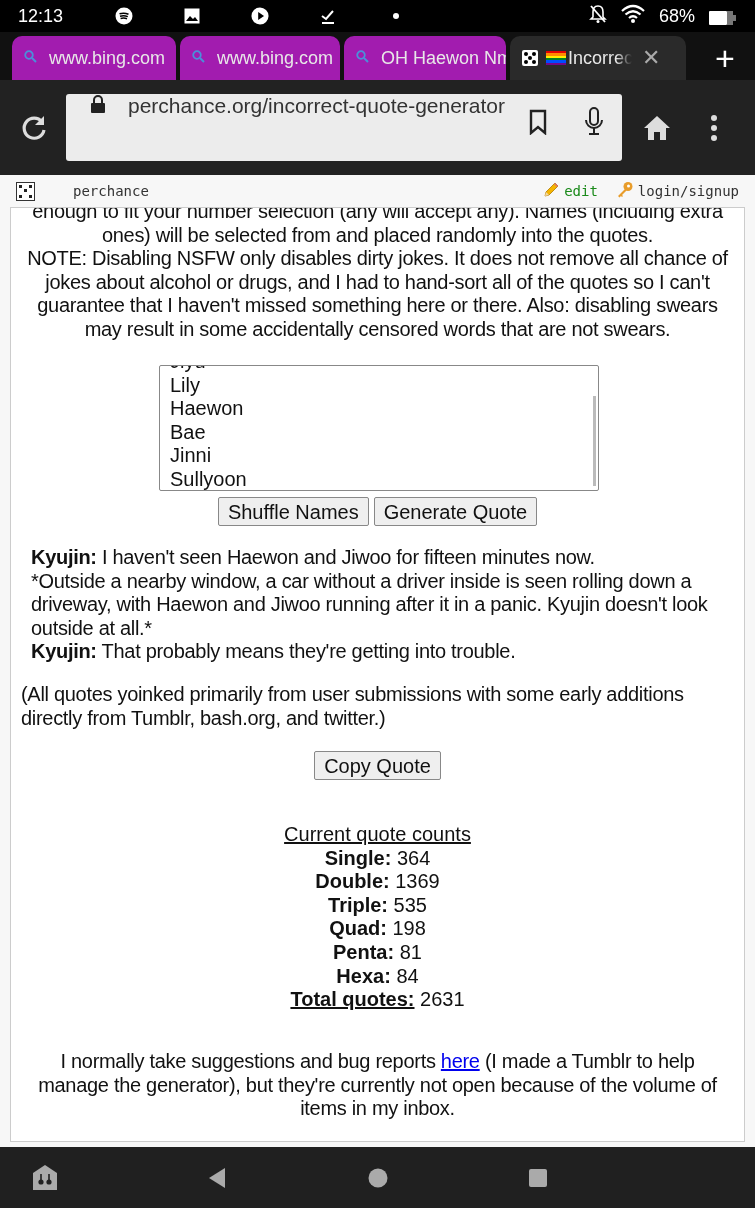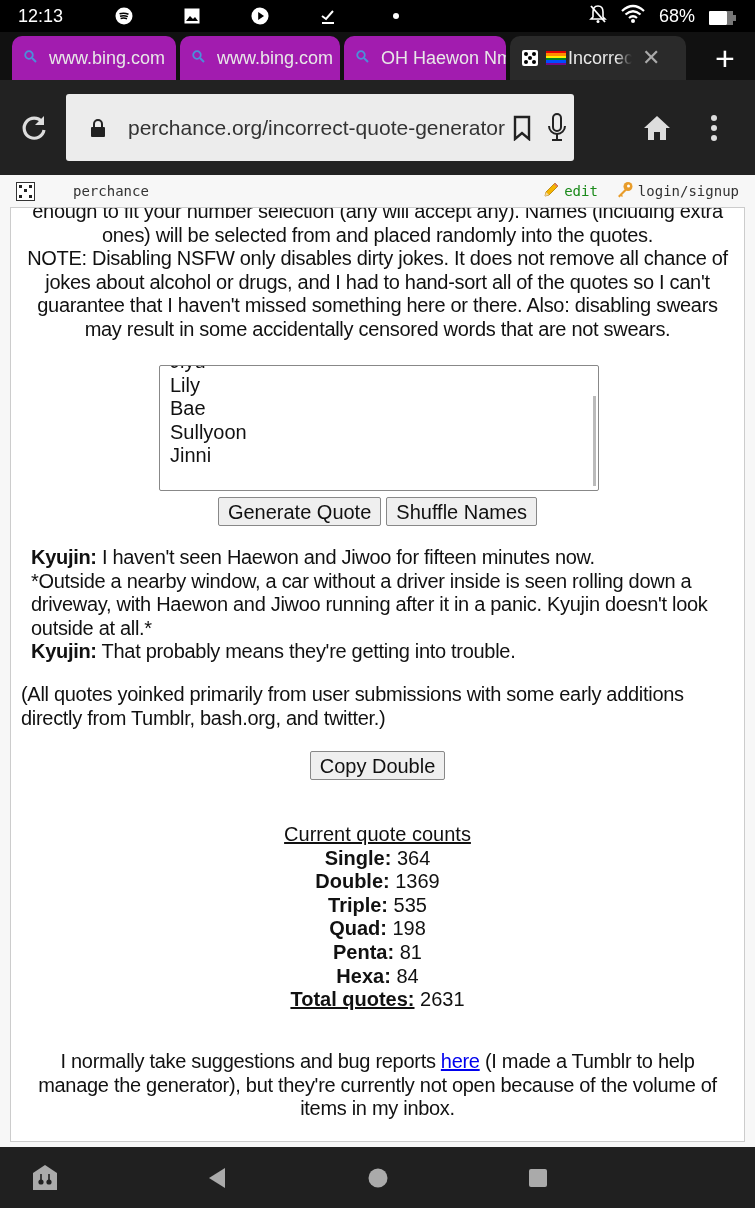--- a/index.html
+++ b/index.html
@@ -13,21 +13,21 @@
   .tab { height: 44px; background: #a21caf; border-radius: 10px 10px 0 0; margin-left: 4px; display: flex; align-items: center; padding: 0 12px; color: #e8e8e8; font-size: 18px; white-space: nowrap; overflow: hidden; }
   .tab.active { background: #2a2a2a; }
   .tab .search-glyph { color: #4a90d9; font-size: 14px; margin-right: 12px; }
   .tab .dice { width: 16px; height: 16px; background: #fff; border-radius: 2px; margin-right: 8px; position: relative; }
   .tab .dice i { position: absolute; width: 4px; height: 4px; background: #000; border-radius: 50%; }
   .flag { width: 20px; height: 14px; margin-right: 2px; background: linear-gradient(#e40303 0 17%, #ff8c00 17% 33%, #ffed00 33% 50%, #008026 50% 67%, #004dff 67% 83%, #750787 83%); }
   .tab .close { margin-left: 10px; color: #aaa; font-size: 22px; }
   .newtab { width: 60px; height: 44px; display: flex; align-items: center; justify-content: center; color: #fff; font-size: 34px; font-weight: 300; margin-left: auto; }
   .toolbar { position: absolute; left: 0; top: 80px; width: 755px; height: 95px; background: #222; display: flex; align-items: center; }
   .tb-btn { width: 64px; height: 64px; display: flex; align-items: center; justify-content: center; color: #ddd; font-size: 32px; }
-  .urlbar { position: absolute; left: 66px; top: 14px; width: 508px; height: 67px; background: #ececec; border-radius: 3px; display: flex; align-items: center; padding: 0 0 0 24px; }
+  .urlbar { position: absolute; left: 66px; top: 14px; width: 556px; height: 67px; background: #ececec; border-radius: 3px; display: flex; padding: 0 0 0 24px; }
   .urlbar .lock { width: 16px; height: 20px; margin-right: 22px; }
   .urlbar .url { font-size: 21px; color: #333; flex: 1; white-space: nowrap; }
   .urlbar .ub-icon { width: 56px; height: 56px; display: flex; align-items: center; justify-content: center; }
   .home-btn { position: absolute; left: 625px; top: 16px; }
   .menu-btn { position: absolute; left: 682px; top: 16px; }
   .page { position: absolute; left: 0; top: 175px; width: 755px; height: 972px; background: #f7f7f7; overflow: hidden; }
   .perch-head { height: 32px; display: flex; align-items: center; padding: 0 16px; font-family: "DejaVu Sans Mono", monospace; font-size: 14px; color: #333; gap: 32px; }
   .perch-head .diceicon { width: 19px; height: 19px; border: 1.5px solid #333; margin-right: 6px; position: relative; background: #fff; }
   .perch-head .diceicon i { position: absolute; width: 3px; height: 3px; background: #222; }
   .perch-head .right { margin-left: auto; display: flex; align-items: center; gap: 4px; }
@@ -233,41 +233,42 @@
 
   <div class="content">
     <div class="intro">
       <span>enough to fit your number selection (any will accept any). Names (including extra ones) will be selected from and placed randomly into the quotes.</span><br>
       <span class="note">NOTE: Disabling NSFW only disables dirty jokes. It does not remove all chance of jokes about alcohol or drugs, and I had to hand-sort all of the quotes so I can't guarantee that I haven't missed something here or there. Also: disabling swears may result in some accidentally censored words that are not swears.</span>
     </div>
 
     <div class="namesbox">
       <div class="partial">Jiyu</div>
       <div>Lily</div>
+      <div>Haewon</div>
       <div>Bae</div>
+      <div>Jinni</div>
       <div>Sullyoon</div>
-      <div>Jinni</div>
       <div class="scroller"></div>
     </div>
 
     <div class="btnrow">
+      <button class="btn">Shuffle Names</button>
       <button class="btn">Generate Quote</button>
-      <button class="btn">Shuffle Names</button>
     </div>
 
     <div class="quote">
       <b>Kyujin:</b><span> I haven't seen Haewon and Jiwoo for fifteen minutes now.</span><br>
       <span>*Outside a nearby window, a car without a driver inside is seen rolling down a driveway, with Haewon and Jiwoo running after it in a panic. Kyujin doesn't look outside at all.*</span><br>
       <b>Kyujin:</b><span> That probably means they're getting into trouble.</span>
     </div>
 
     <div class="credits">(All quotes yoinked primarily from user submissions with some early additions directly from Tumblr, bash.org, and twitter.)</div>
 
     <div class="copyrow">
-      <button class="btn">Copy Double</button>
+      <button class="btn">Copy Quote</button>
     </div>
 
     <div class="counts">
       <div class="title">Current quote counts</div>
       <div><b>Single:</b> <span>364</span></div>
       <div><b>Double:</b> <span>1369</span></div>
       <div><b>Triple:</b> <span>535</span></div>
       <div><b>Quad:</b> <span>198</span></div>
       <div><b>Penta:</b> <span>81</span></div>
       <div><b>Hexa:</b> <span>84</span></div>

